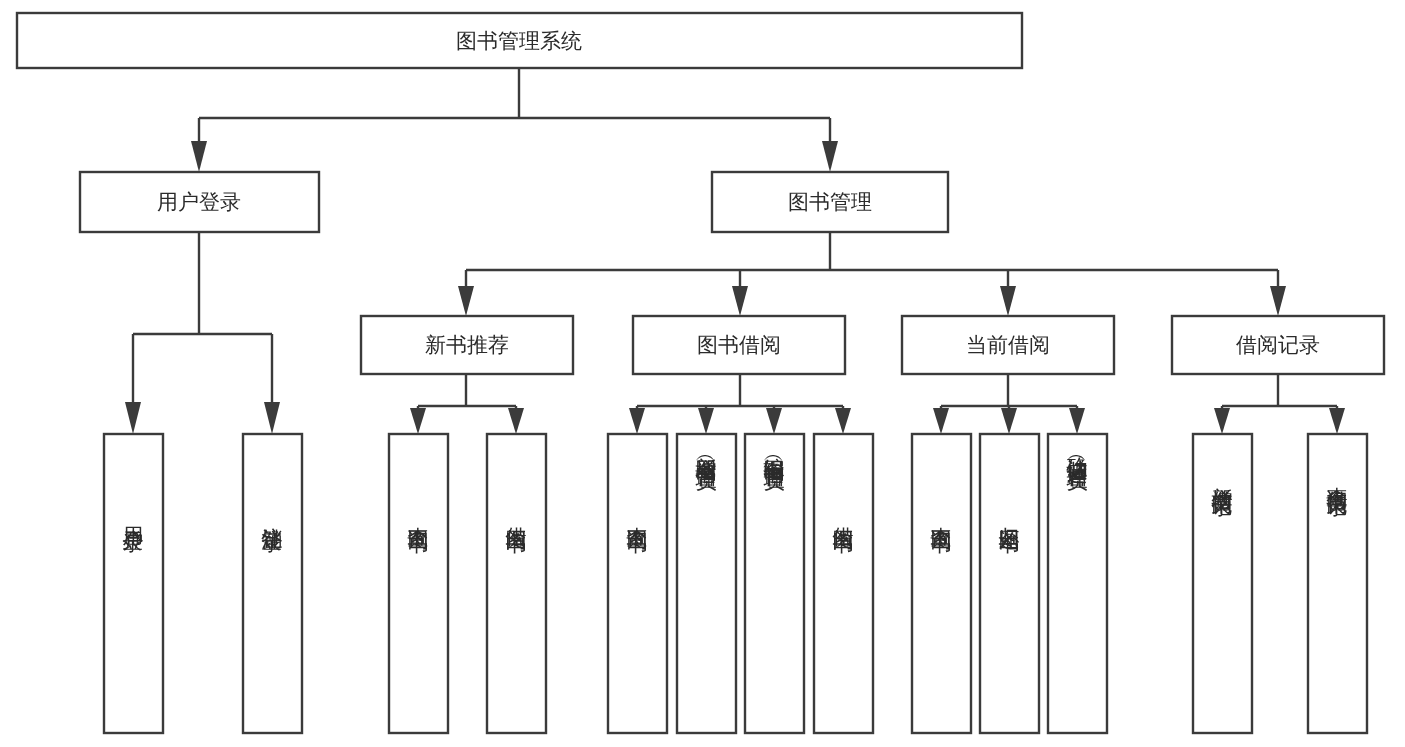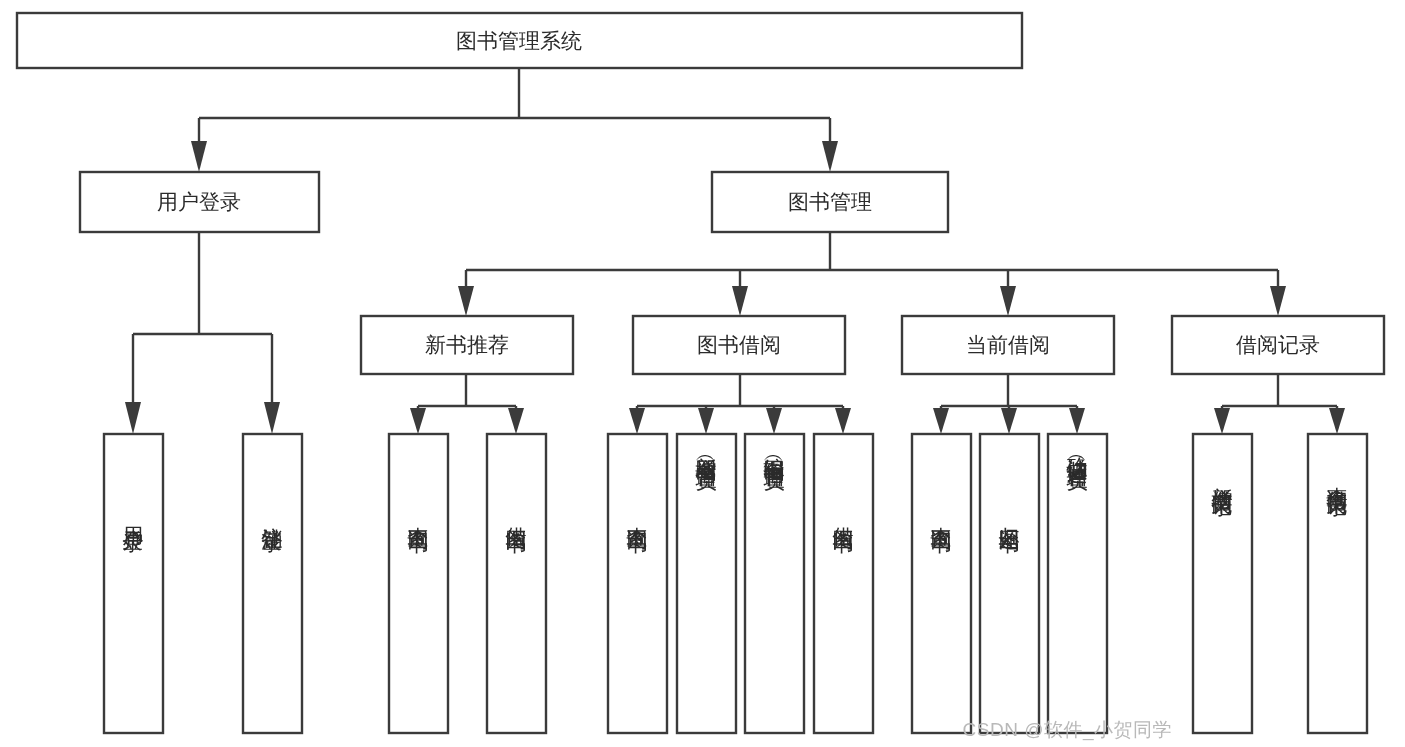--- a/index.html
+++ b/index.html
@@ -233,15 +233,14 @@
   </div>
 
   <div class="vlabel-wrap" style="left:1193px; top:434px; width:59px; height:299px;">
     <span class="node-label-v" style="margin-top:36px;">新增借阅记录</span>
   </div>
 
   <div class="vlabel-wrap" style="left:1308px; top:434px; width:59px; height:299px;">
     <span class="node-label-v" style="margin-top:36px;">查询借阅记录</span>
   </div>
 
-  <div class="watermark">CSDN @软件_小贺同学</div>
 
 </div>
 
 </body></html>

